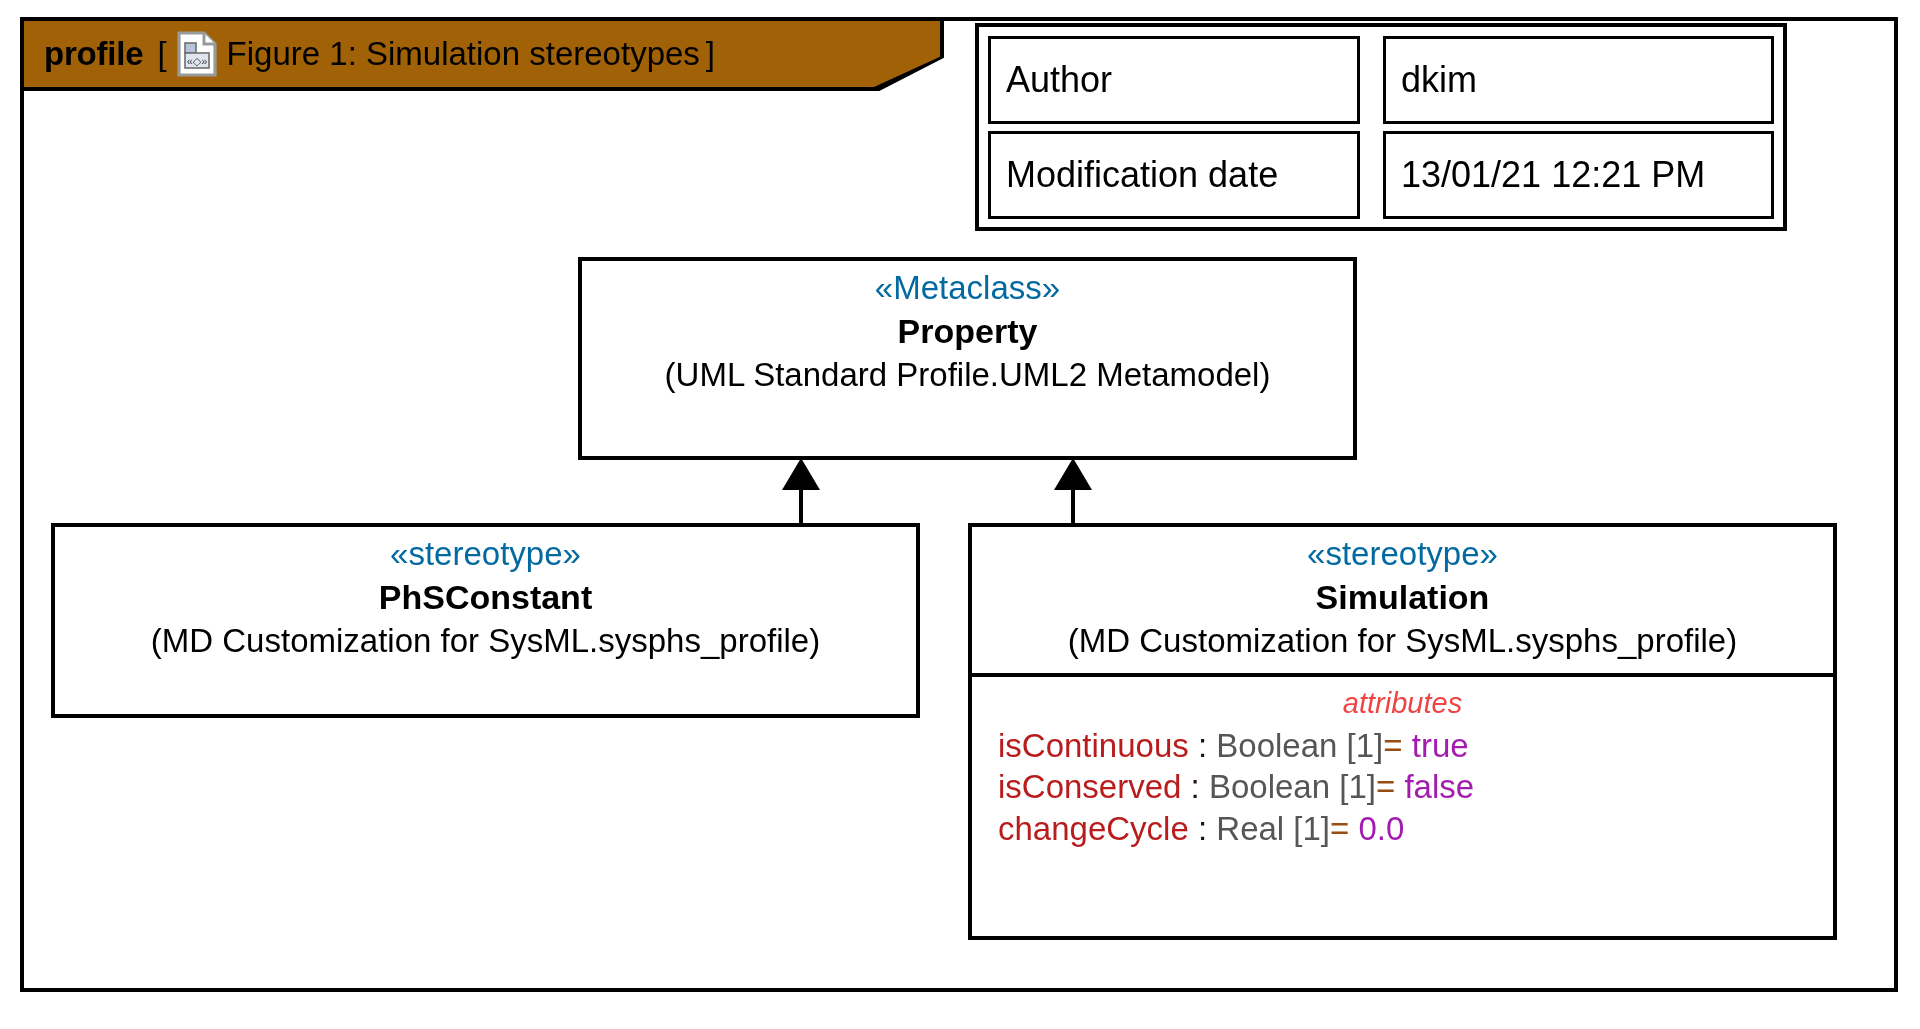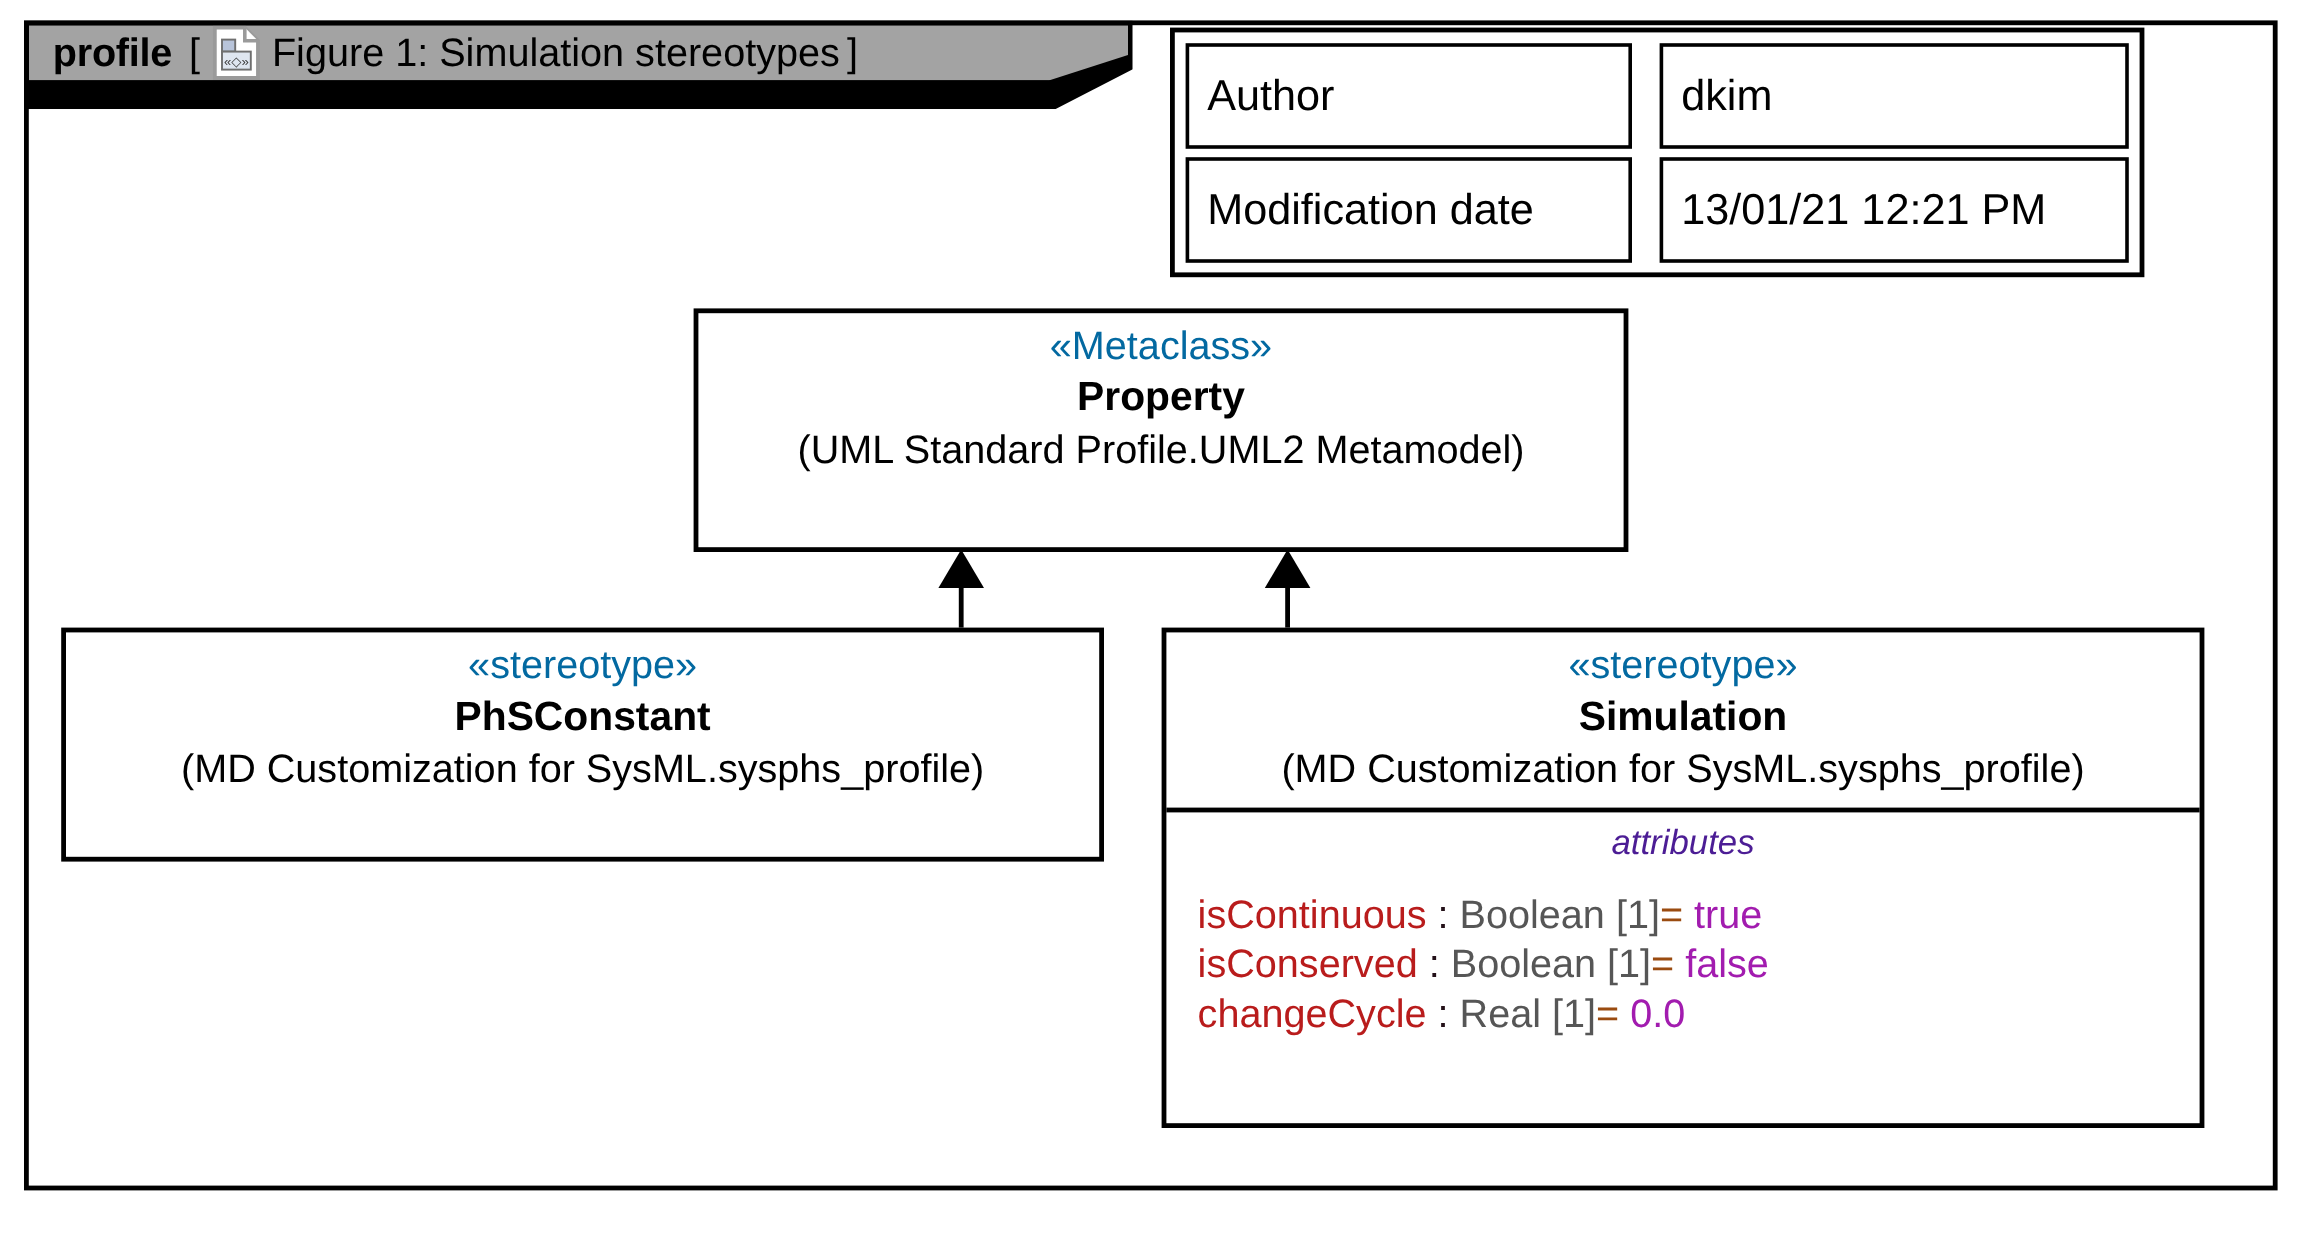--- a/index.html
+++ b/index.html
@@ -36,22 +36,22 @@
     height: 74px;
     background: #000000;
     clip-path: polygon(0 0, 100% 0, 100% 55%, 93% 100%, 0 100%);
     z-index: 1;
   }
   .frame-tab-inner {
     position: absolute;
     left: 24px;
     top: 21px;
     width: 916px;
-    height: 46px;
-    background: #a3a3a3;
+    height: 66px;
+    background: #a16207;
     clip-path: polygon(0 0, 100% 0, 100% 54%, 92.8% 100%, 0 100%);
     z-index: 2;
     display: flex;
     align-items: center;
     padding-left: 20px;
     box-sizing: border-box;
   }
 
   .tab-kind {
     font-weight: bold;
@@ -169,24 +169,24 @@
   .compartment-divider {
     border-top: 4px solid #000;
   }
 
   .attributes-compartment {
     padding: 8px 0 10px 0;
   }
   .attributes-label {
     font-size: 29px;
     font-style: italic;
-    color: #4c1d95;
+    color: #ef4444;
     text-align: center;
     line-height: 1.3;
-    margin-bottom: 18px;
+    margin-bottom: 2px;
   }
   .attr-line {
     font-size: 33px;
     text-align: left;
     padding-left: 26px;
     line-height: 1.26;
     white-space: nowrap;
   }
   .attr-name  { color: #b91c1c; }
   .attr-colon { color: #231018; }

